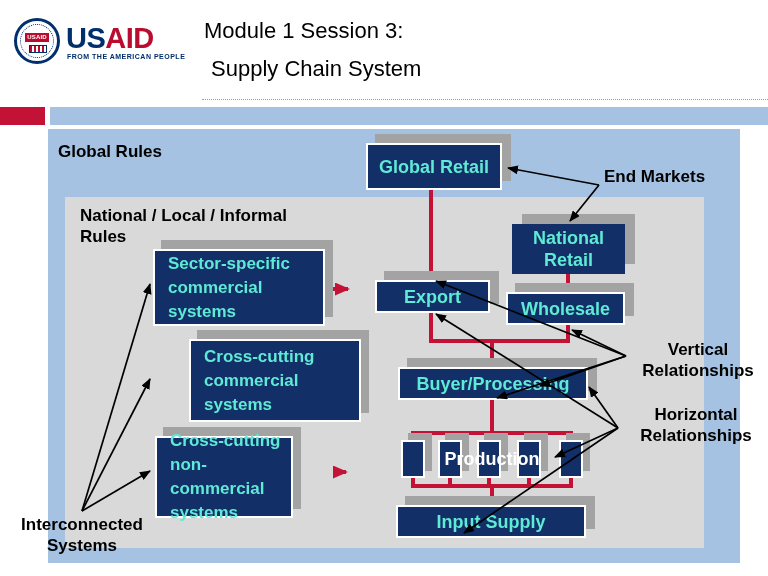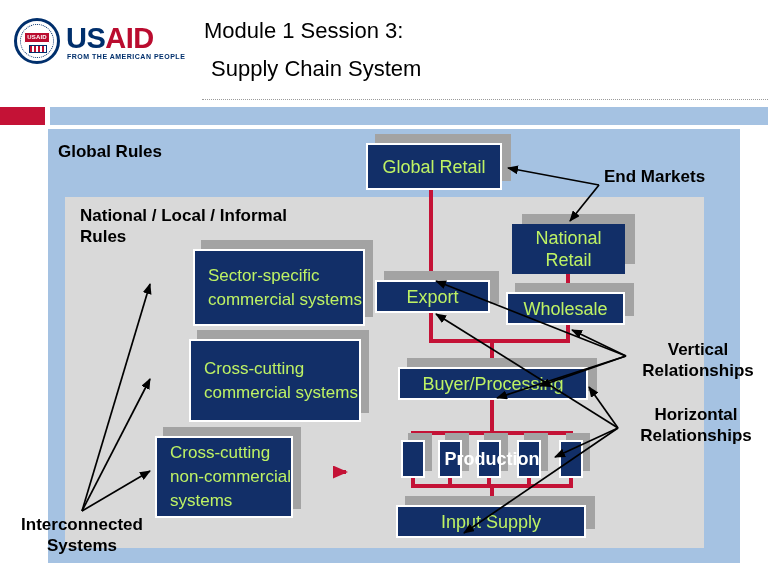--- a/index.html
+++ b/index.html
@@ -69,36 +69,36 @@
   
   .lbl{position:absolute;color:#000;font-weight:bold;font-size:17px;line-height:21px;z-index:5;}
   .lbl-global-rules{left:58px;top:141px;}
   .lbl-national-rules{left:80px;top:205px;width:242px;}
   .lbl-end-markets{left:604px;top:166px;}
   .lbl-vertical{left:630px;top:339px;width:136px;text-align:center;}
   .lbl-horizontal{left:628px;top:404px;width:136px;text-align:center;}
   .lbl-interconnected{left:6px;top:514px;width:152px;text-align:center;}
   
   .nbox{
-    position:absolute;background:var(--navy-box);color:#bef264;font-weight:normal;font-size:18px;
+    position:absolute;background:var(--navy-box);color:#5eead4;font-weight:bold;font-size:18px;
     display:flex;align-items:center;justify-content:center;text-align:center;
     border:2px solid #fff;box-shadow:9px -9px 0 var(--shadow-gray);z-index:2;box-sizing:border-box;
     line-height:22px;
   }
   .b-global-retail{left:366px;top:143px;width:136px;height:47px;}
   .b-national-retail{left:512px;top:224px;width:113px;height:50px;border:none;box-shadow:10px -10px 0 var(--shadow-gray);}
   .b-export{left:375px;top:280px;width:115px;height:33px;}
   .b-wholesale{left:506px;top:292px;width:119px;height:33px;}
   .b-buyer{left:398px;top:367px;width:190px;height:33px;}
   .b-input-supply{left:396px;top:505px;width:190px;height:33px;}
   .lbox{
     justify-content:flex-start;text-align:left;padding-left:13px;font-size:17px;line-height:24px;
     box-shadow:8px -9px 0 var(--shadow-gray);
   }
-  .b-sector{left:153px;top:249px;width:172px;height:77px;margin-left:40px;}
+  .b-sector{left:153px;top:249px;width:172px;height:77px;}
   .b-ccc{left:153px;top:339px;width:172px;height:83px;margin-left:36px;}
   .b-ccnc{left:155px;top:436px;width:138px;height:82px;}
   .prod-unit{
     position:absolute;top:440px;width:24px;height:38px;background:var(--navy-box);
     border:2px solid #fff;box-shadow:7px -7px 0 var(--shadow-gray);z-index:2;box-sizing:border-box;
   }
   .pu1{left:401px;} .pu2{left:438px;} .pu3{left:477px;} .pu4{left:517px;} .pu5{left:559px;}
   .prod-label{
     position:absolute;left:398px;top:449px;width:188px;text-align:center;color:#fff;
     font-weight:bold;font-size:18px;z-index:3;

